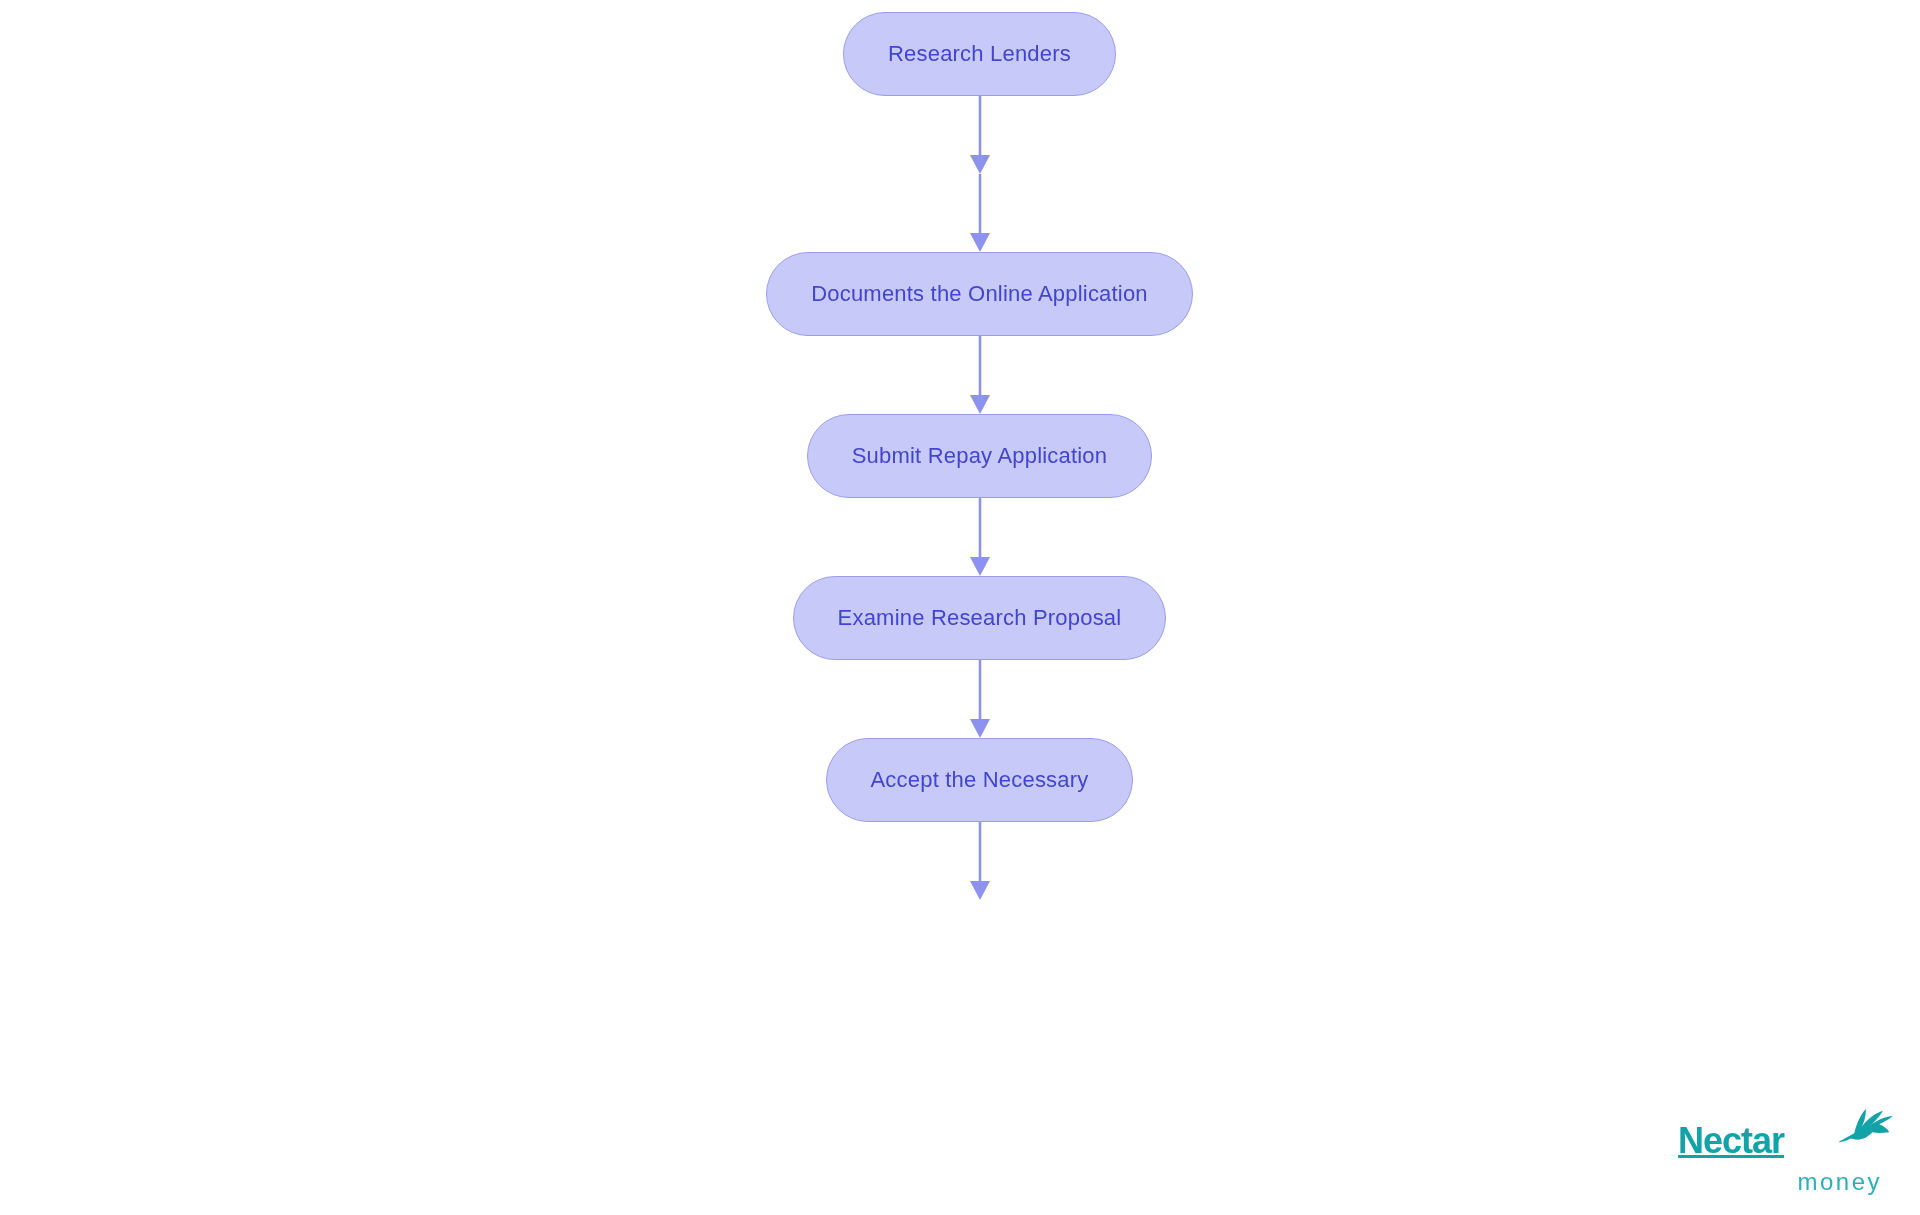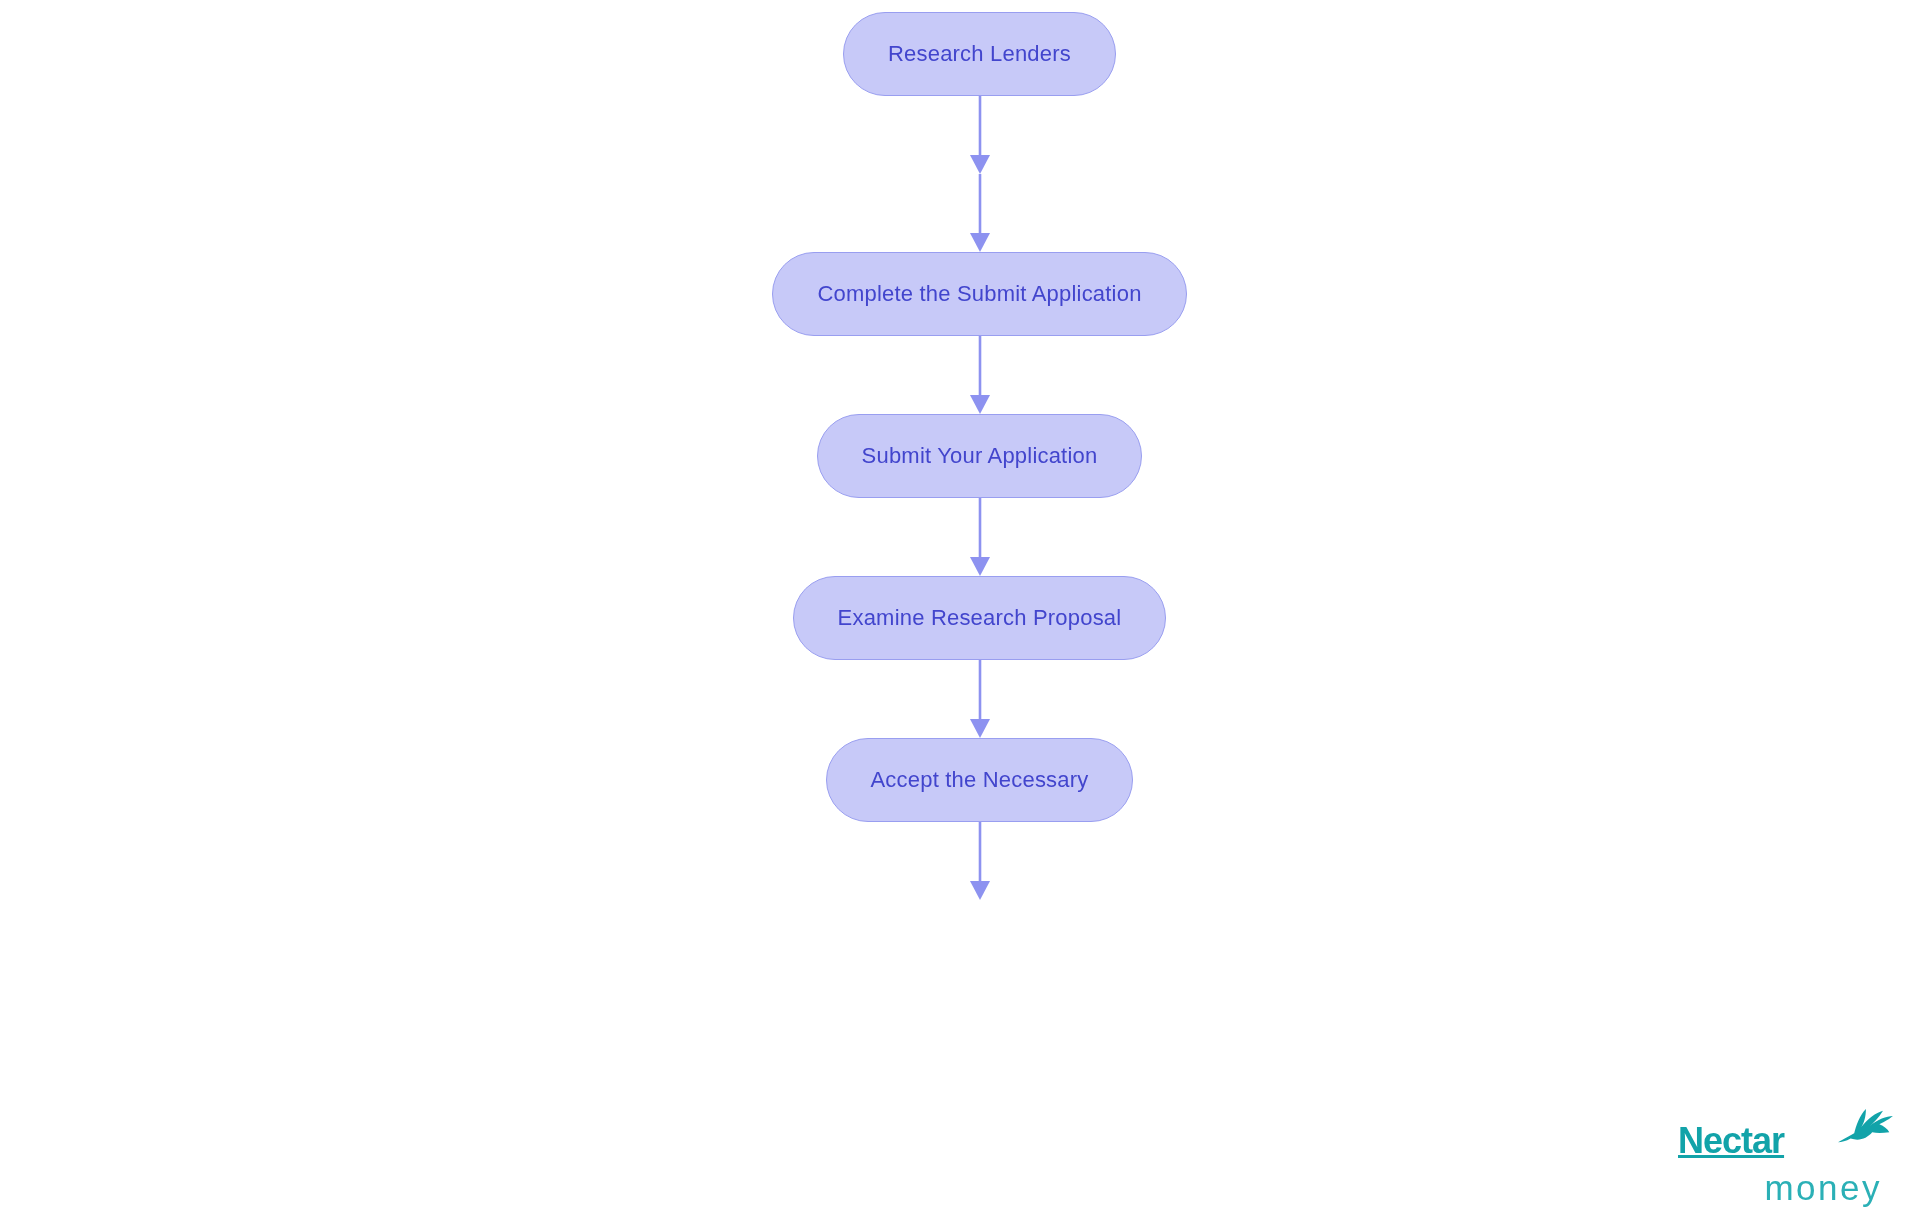--- a/index.html
+++ b/index.html
@@ -84,21 +84,21 @@
     right: 0px;
     top: -2px;
     width: 58px;
     height: 36px;
   }
   .logo-bird path { fill: var(--brand); }
   .logo-sub {
     position: absolute;
     right: 12px;
     top: 58px;
-    font-size: 35px;
+    font-size: 24px;
     font-weight: 300;
     letter-spacing: 2.5px;
     color: var(--brand-light);
   }
 </style>
 </head>
 <body>
 
 <div class="canvas">
 
@@ -113,30 +113,30 @@
       <polygon points="3,59 23,59 13,78"></polygon>
     </svg>
 
 
     <svg class="arrow" viewBox="0 0 26 78">
       <line x1="13" y1="0" x2="13" y2="61"></line>
       <polygon points="3,59 23,59 13,78"></polygon>
     </svg>
 
     <div class="node">
-      <span>Complete the Submit Application</span>
+      <span>Documents the Online Application</span>
     </div>
 
     <svg class="arrow" viewBox="0 0 26 78">
       <line x1="13" y1="0" x2="13" y2="61"></line>
       <polygon points="3,59 23,59 13,78"></polygon>
     </svg>
 
     <div class="node">
-      <span>Submit Your Application</span>
+      <span>Submit Repay Application</span>
     </div>
 
     <svg class="arrow" viewBox="0 0 26 78">
       <line x1="13" y1="0" x2="13" y2="61"></line>
       <polygon points="3,59 23,59 13,78"></polygon>
     </svg>
 
     <div class="node">
       <span>Examine Research Proposal</span>
     </div>

